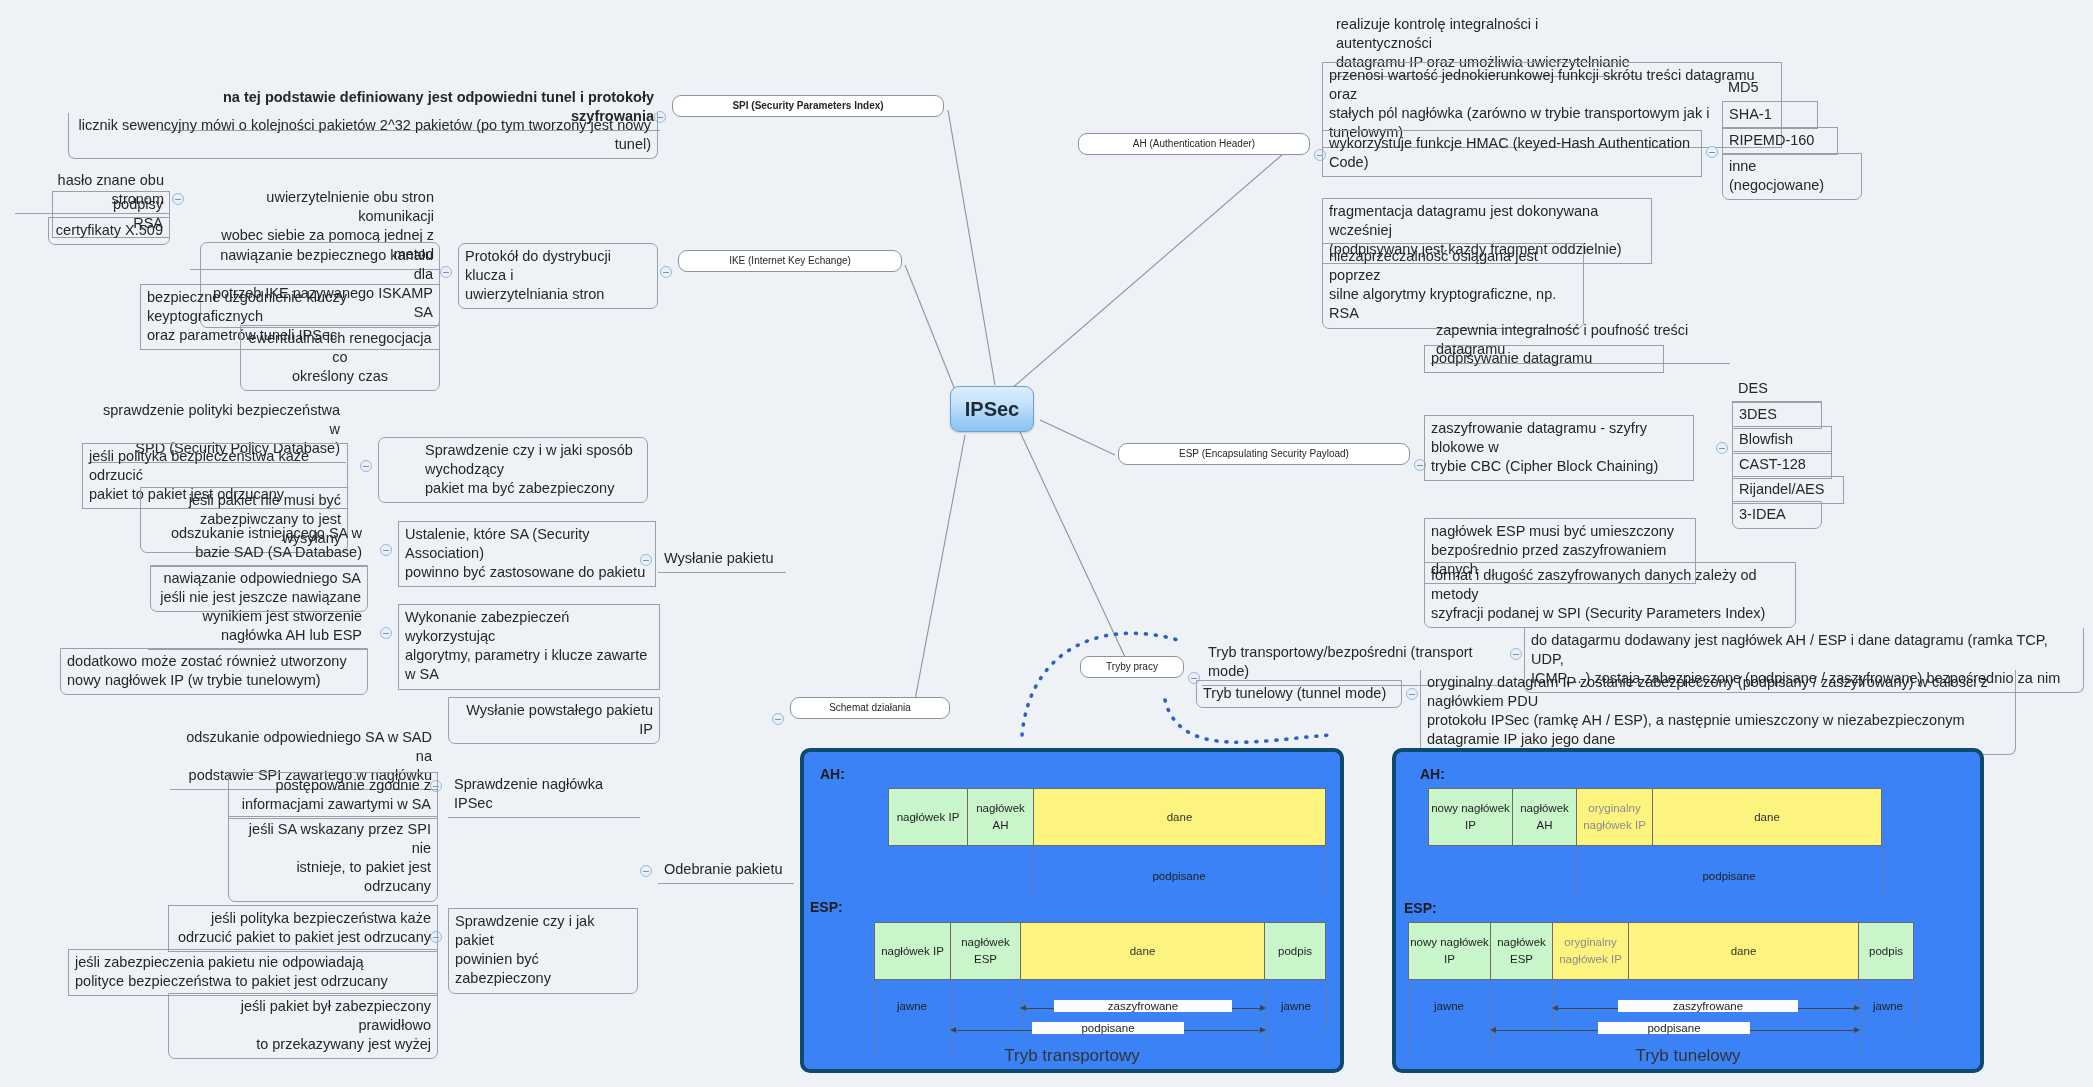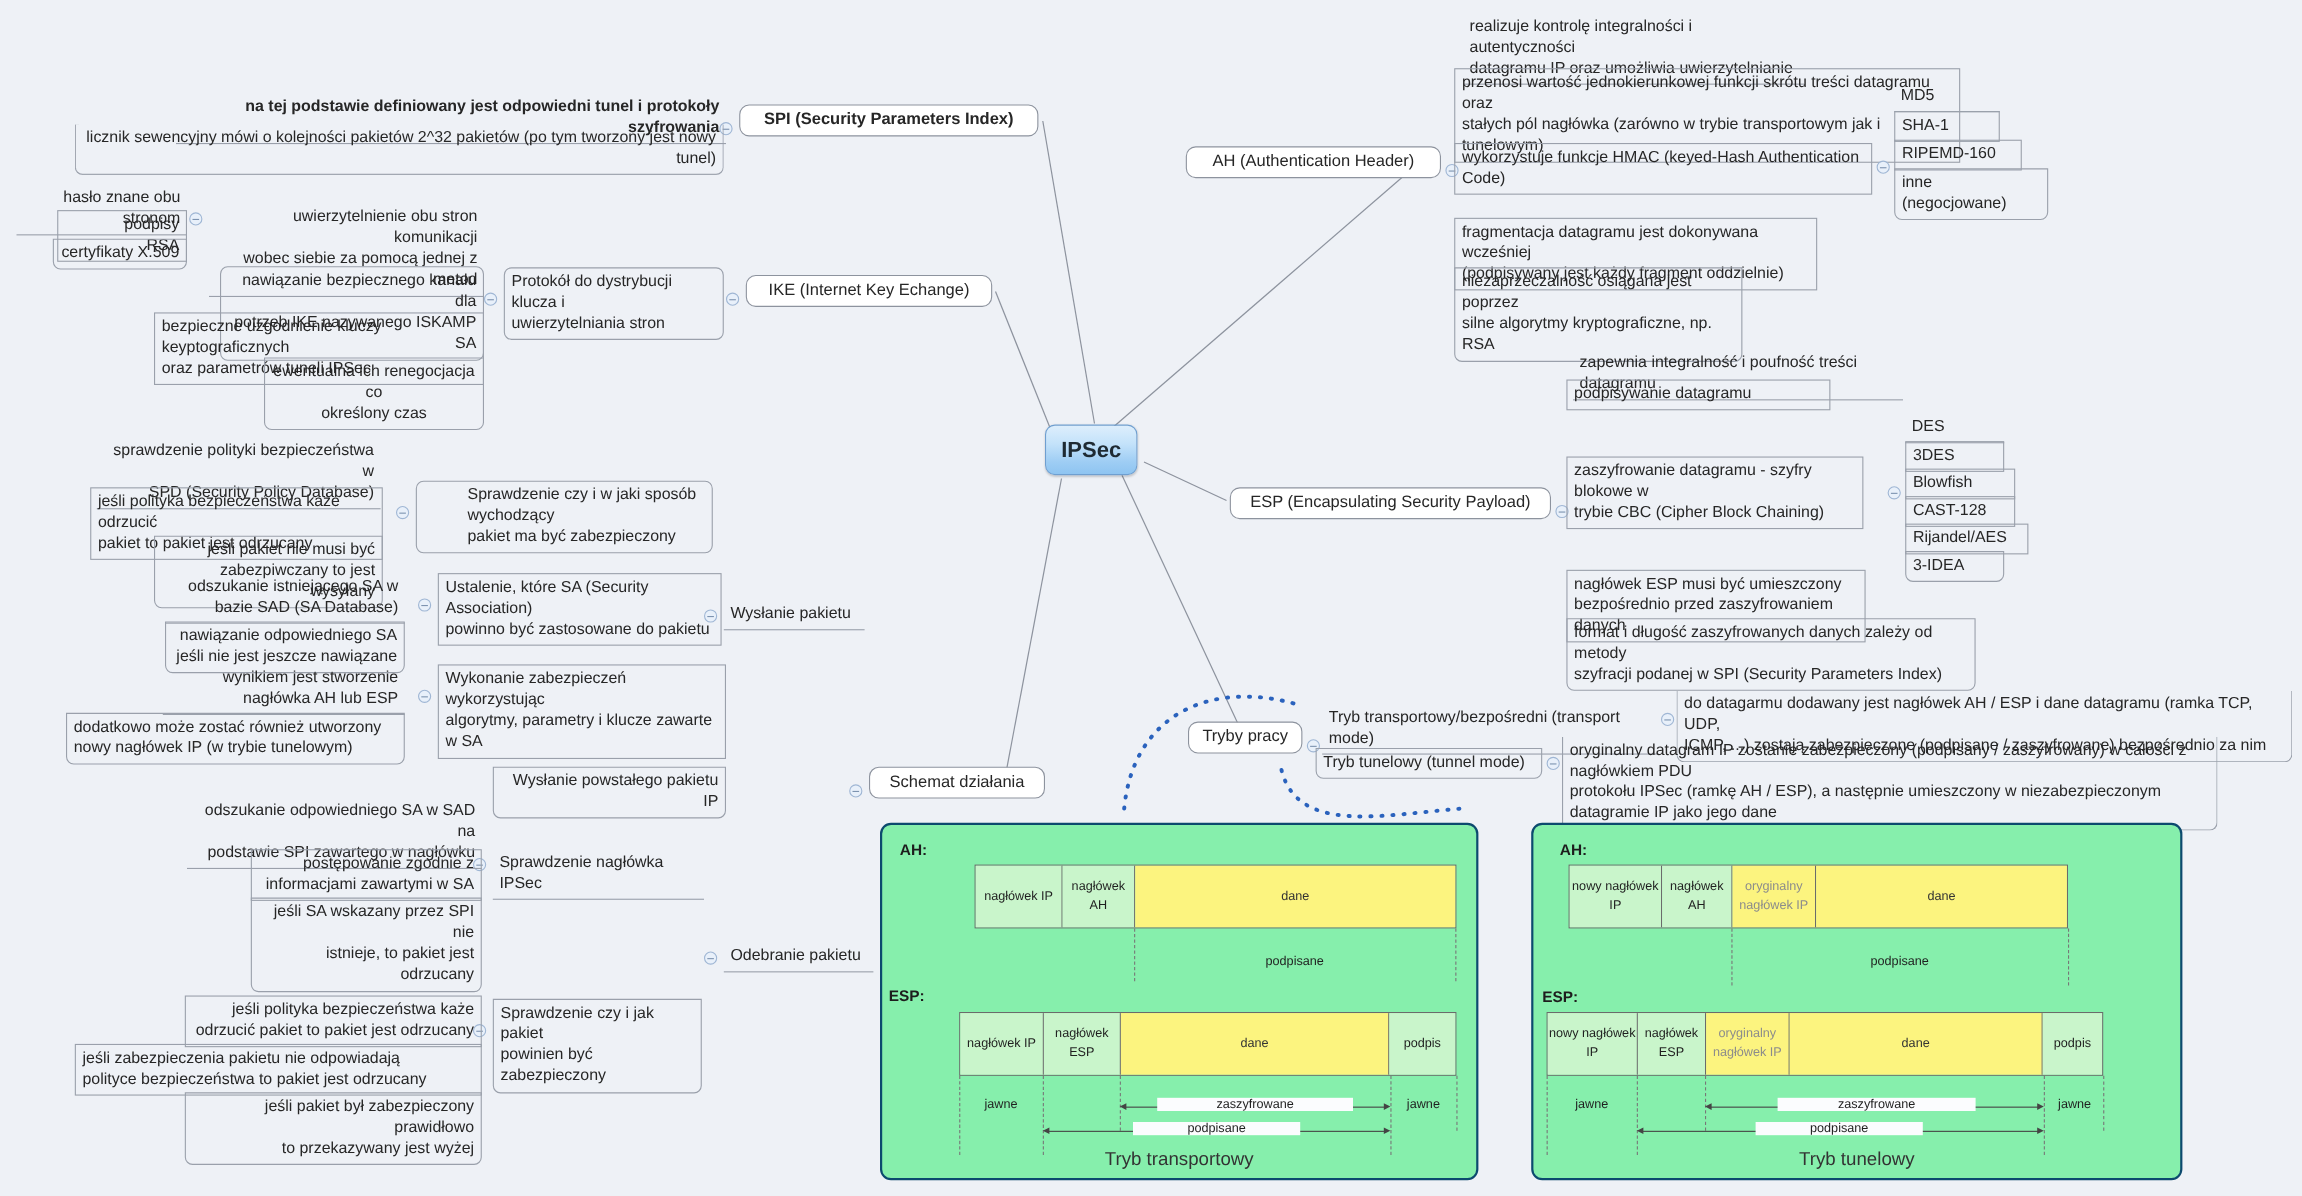--- a/index.html
+++ b/index.html
@@ -44,42 +44,42 @@
     position:absolute;
     width:84px; height:46px;
     border:1px solid #6f9fd0;
     border-radius:9px;
     background: linear-gradient(180deg,#ddeefc 0%, #c3e2fa 38%, #9ecdf4 75%, #8ec4f1 100%);
     box-shadow: 0 1px 2px rgba(0,0,0,.18);
     display:flex; align-items:center; justify-content:center;
     font-weight:bold; font-size:20px; color:#1e2a33;
   }
 
-  .mainlabel { font-size:15px; }
+  .mainlabel { font-size:10px; }
   .bold { font-weight:bold; }
 
   
   .toggle {
     position:absolute;
     width:12px; height:12px;
     border:1px solid #9fb6d4;
     border-radius:50%;
     background:#e8f0fa;
   }
   .toggle::before {
     content:"";
     position:absolute; left:2px; top:4.5px;
     width:6px; height:1px; background:#7d93b0;
   }
 
   
   .panel {
     position:absolute;
-    background:#86efac;
-    border:2px solid #0c4a6e;
+    background:#3b82f6;
+    border:4px solid #0c4a6e;
     border-radius:10px;
   }
   .panel .plabel { position:absolute; font-weight:bold; font-size:14px; color:#1d1d1d; }
   .panel .caption {
     position:absolute; width:100%; text-align:center;
     font-size:17px; color:#333;
   }
   .frow { position:absolute; display:flex; border:1px solid #6b6b6b; }
   .cell {
     display:flex; flex-direction:column; align-items:center; justify-content:center;

